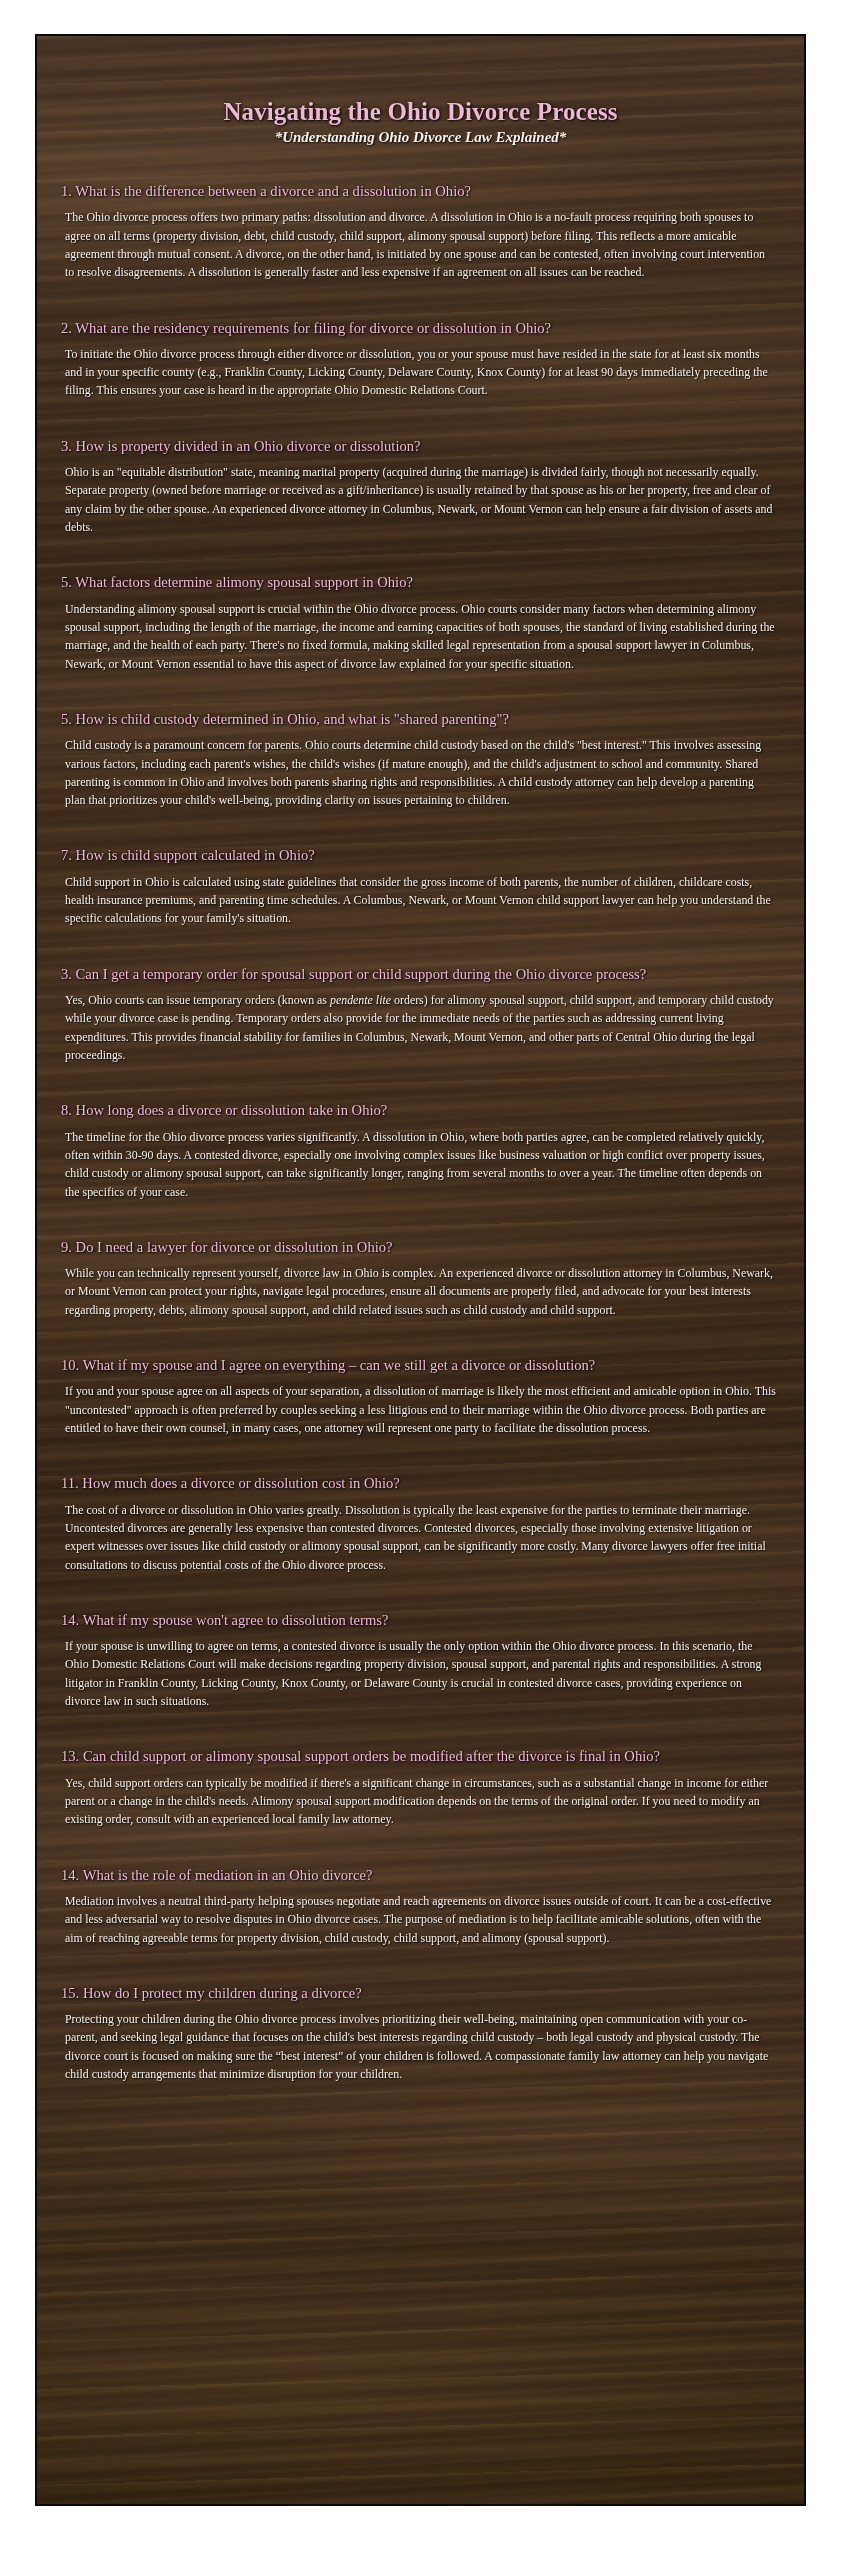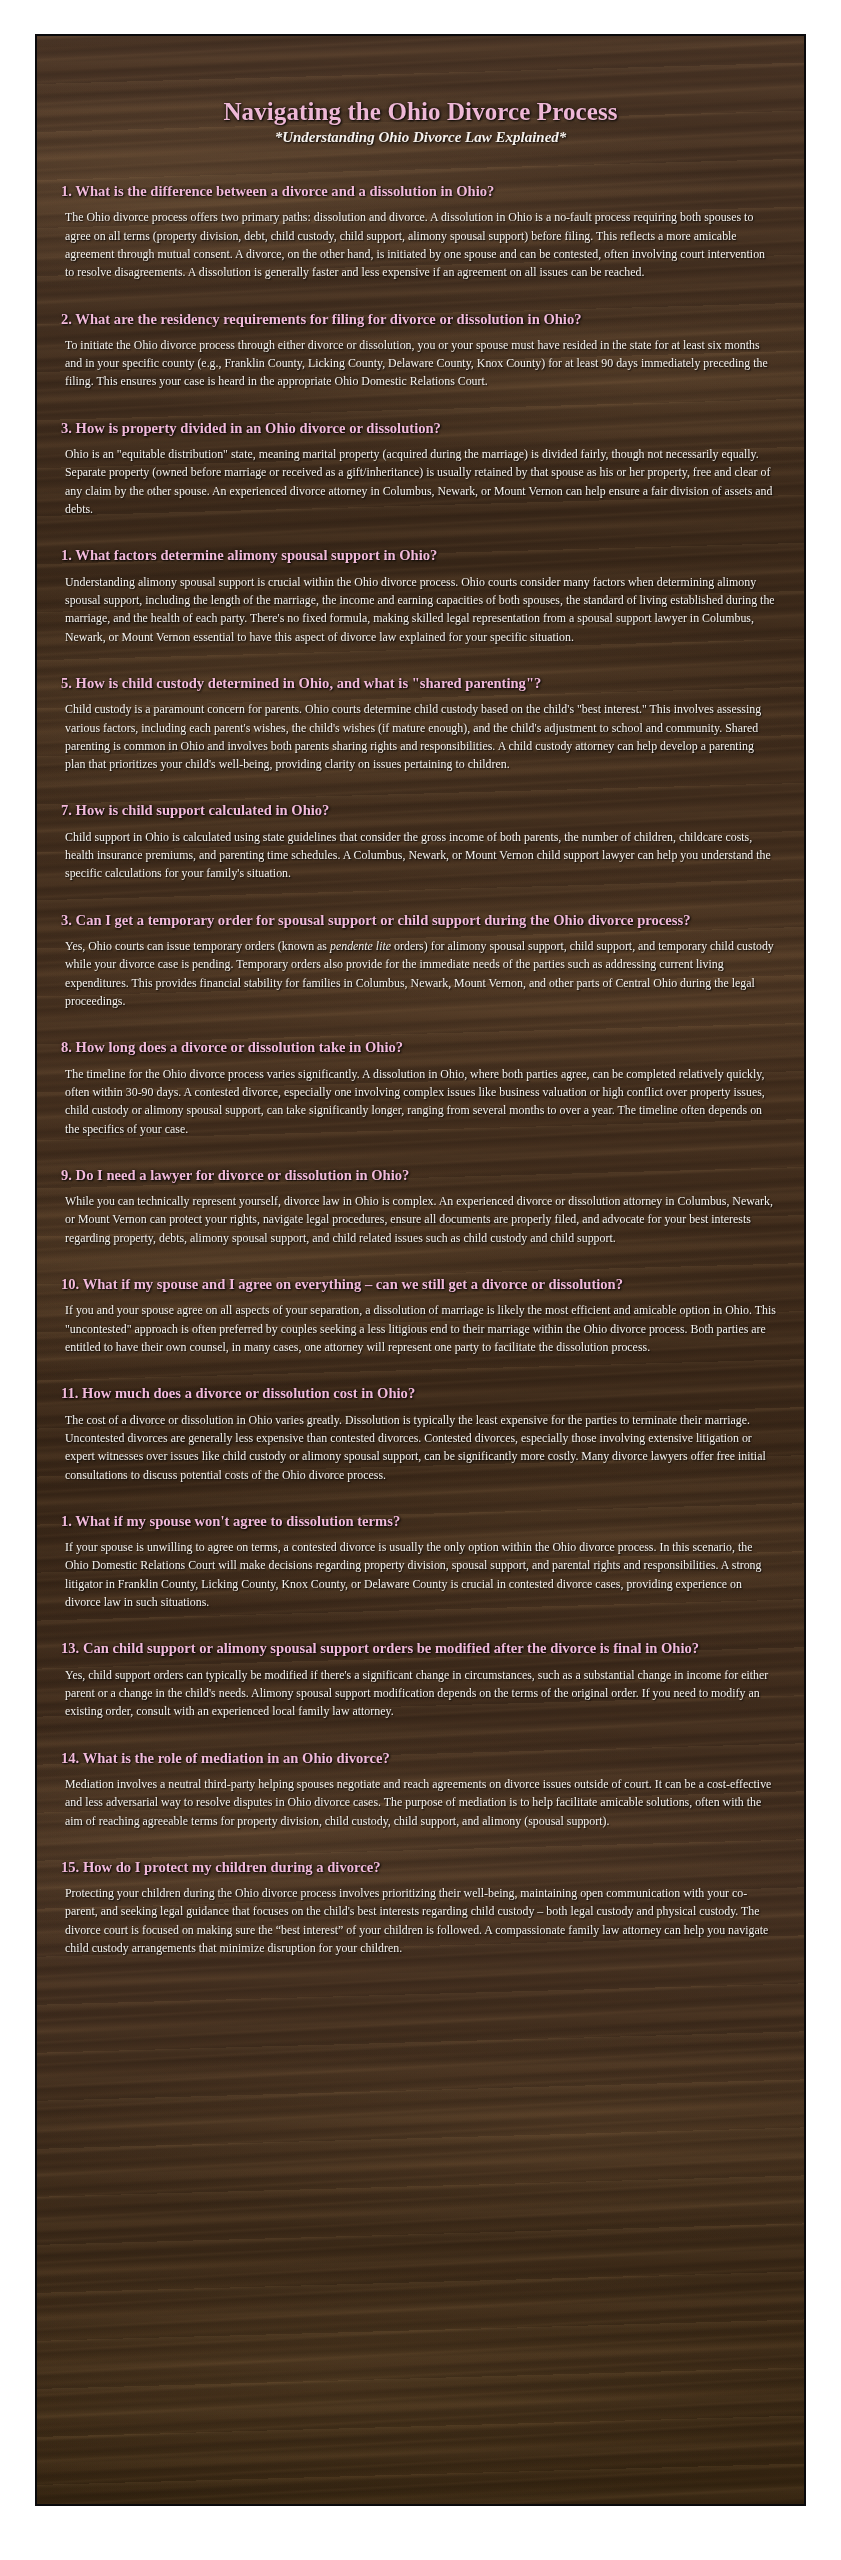--- a/index.html
+++ b/index.html
@@ -100,23 +100,23 @@
   }
   .qa-item {
     margin: 0 0 16px 0;
   }
   .qa-item.first {
     margin-top: 36px;
   }
   .qa-q {
     color: #f2b9da;
     font-size: 14.6px;
-    font-weight: bold;
+    font-weight: normal;
     line-height: 1.32;
-    margin: 3px 0 7px 0;
+    margin: 12px 0 7px 0;
     text-shadow: 1px 1px 2px rgba(0,0,0,0.9), 0 0 3px rgba(0,0,0,0.55);
     font-family: "Liberation Serif", "DejaVu Serif", serif;
   }
   .qa-a {
     color: #f6f3ef;
     font-size: 11.9px;
     line-height: 1.54;
     margin: 4px;
     text-shadow: 1px 1px 1.5px rgba(0,0,0,0.9);
     font-family: "Liberation Serif", "DejaVu Serif", serif;
@@ -152,21 +152,21 @@
         <div class="spacer-sm"></div>
 
         <div class="qa-item">
           <div class="qa-q">3. How is property divided in an Ohio divorce or dissolution?</div>
           <p class="qa-a">Ohio is an "equitable distribution" state, meaning marital property (acquired during the marriage) is divided fairly, though not necessarily equally. Separate property (owned before marriage or received as a gift/inheritance) is usually retained by that spouse as his or her property, free and clear of any claim by the other spouse.
 An experienced divorce attorney in Columbus, Newark, or Mount Vernon can help ensure a fair division of assets and debts.</p>
         </div>
         <div class="spacer-sm"></div>
 
         <div class="qa-item">
-          <div class="qa-q">1. What factors determine alimony spousal support in Ohio?</div>
+          <div class="qa-q">5. What factors determine alimony spousal support in Ohio?</div>
           <p class="qa-a">Understanding alimony spousal support is crucial within the Ohio divorce process. Ohio courts consider many factors when determining alimony spousal support, including the length of the marriage, the income and earning capacities of both spouses, the standard of living established during the marriage, and the health of each party. There's no fixed formula, making skilled legal representation from a spousal support lawyer in Columbus, Newark, or Mount Vernon essential to have this aspect of divorce law explained for your specific situation.</p>
         </div>
         <div class="spacer-sm"></div>
 
         <div class="qa-item">
           <div class="qa-q">5. How is child custody determined in Ohio, and what is "shared parenting"?</div>
           <p class="qa-a">Child custody is a paramount concern for parents. Ohio courts determine child custody based on the child's "best interest." This involves assessing various factors, including each parent's wishes, the child's wishes (if mature enough), and the child's adjustment to school and community. Shared parenting is common in Ohio and involves both parents sharing rights and responsibilities. A child custody attorney can help develop a parenting plan that prioritizes your child's well-being, providing clarity on issues pertaining to children.</p>
         </div>
         <div class="spacer-sm"></div>
 
@@ -200,21 +200,21 @@
         </div>
         <div class="spacer-sm"></div>
 
         <div class="qa-item">
           <div class="qa-q">11. How much does a divorce or dissolution cost in Ohio?</div>
           <p class="qa-a">The cost of a divorce or dissolution in Ohio varies greatly. Dissolution is typically the least expensive for the parties to terminate their marriage. Uncontested   divorces are generally less expensive than contested divorces. Contested divorces, especially those involving extensive litigation or expert witnesses over issues like child custody or alimony spousal support, can be significantly more costly. Many divorce lawyers offer free initial consultations to discuss potential costs of the Ohio divorce process.</p>
         </div>
         <div class="spacer-sm"></div>
 
         <div class="qa-item">
-          <div class="qa-q">1. What if my spouse won't agree to dissolution terms?</div>
+          <div class="qa-q">14. What if my spouse won't agree to dissolution terms?</div>
           <p class="qa-a">If your spouse is unwilling to agree on terms, a contested divorce is usually the only option within the Ohio divorce process. In this scenario, the Ohio Domestic Relations Court will make decisions regarding property division, spousal support, and parental rights and responsibilities. A strong litigator in Franklin County, Licking County, Knox County, or Delaware County is crucial in contested divorce cases, providing experience on divorce law in such situations.</p>
         </div>
         <div class="spacer-sm"></div>
 
         <div class="qa-item">
           <div class="qa-q">13. Can child support or alimony spousal support orders be modified after the divorce is final in Ohio?</div>
           <p class="qa-a">Yes, child support orders can typically be modified if there's a significant change in circumstances, such as a substantial change in income for either parent or a change in the child's needs. Alimony spousal support modification depends on the terms of the original order. If you need to modify an existing order, consult with an experienced local family law attorney.</p>
         </div>
         <div class="spacer-sm"></div>
 

